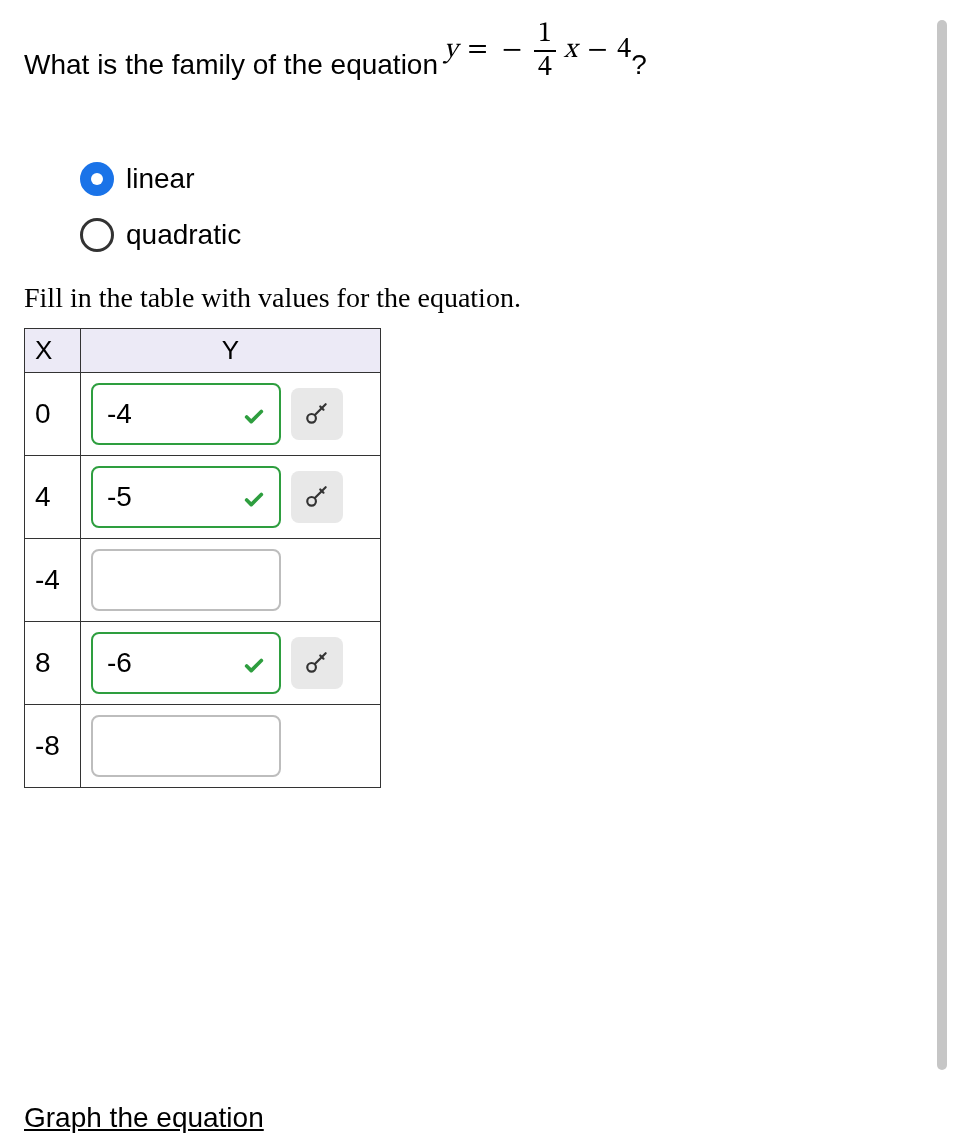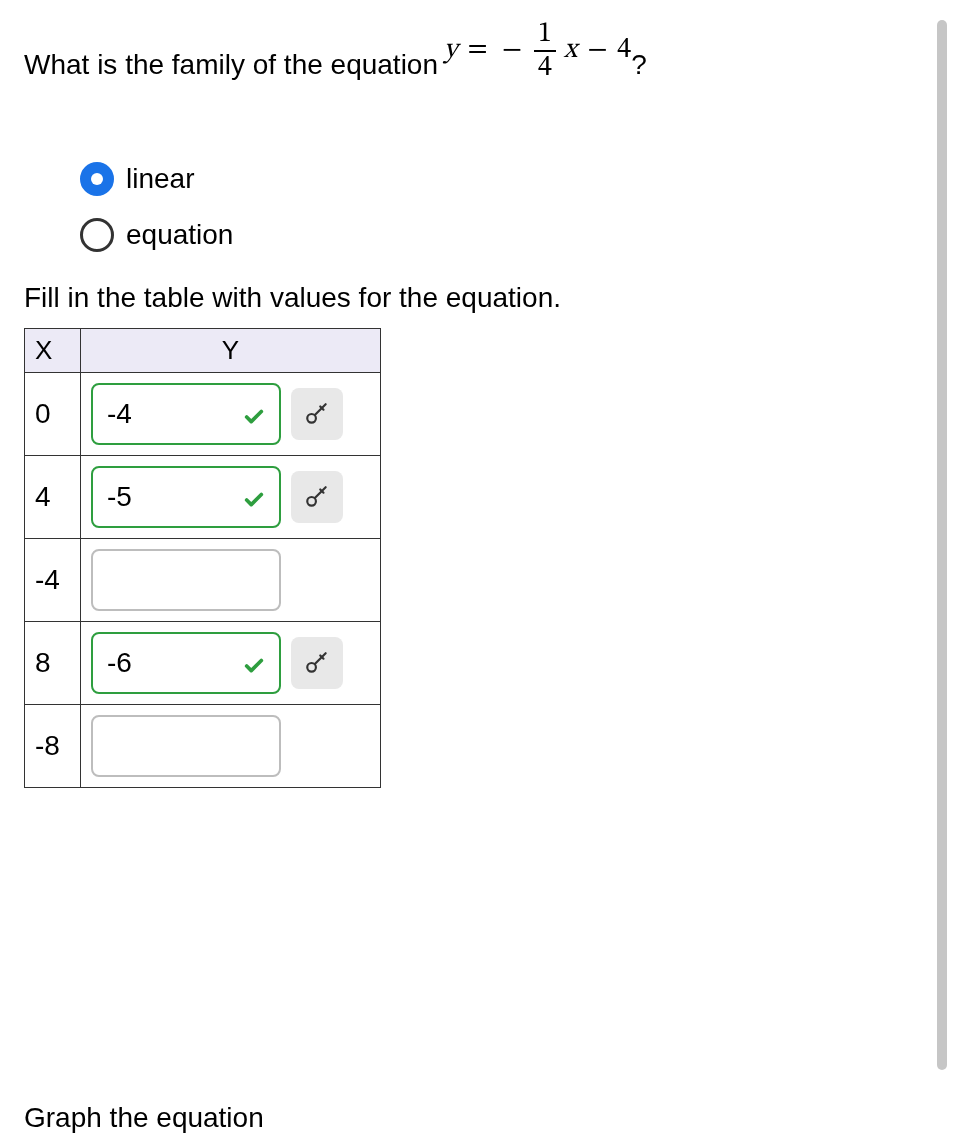--- a/index.html
+++ b/index.html
@@ -61,21 +61,21 @@
   .radio.selected {
     border-color: #1a73e8;
     background: #1a73e8;
   }
   .radio.selected::after {
     content: "";
     width: 12px; height: 12px;
     background: #fff;
     border-radius: 50%;
   }
-  .instr { margin-bottom: 14px; }
+  .instr { margin-bottom: 14px; font-family: Liberation Serif, serif; }
   table.values {
     border-collapse: collapse;
     font-family: Verdana, sans-serif;
   }
   table.values th, table.values td {
     border: 1.5px solid #333;
     text-align: left;
     vertical-align: middle;
   }
   table.values th {
@@ -123,20 +123,21 @@
     display: flex;
     align-items: center;
     justify-content: center;
     cursor: pointer;
   }
   .scratch svg { width: 26px; height: 26px; }
   .footer {
     position: absolute;
     bottom: 6px;
     left: 24px;
+    text-decoration: underline;
   }
   .scrollbar {
     position: absolute;
     right: 6px;
     top: 20px;
     width: 10px;
     height: 1050px;
     background: #c6c6c6;
     border-radius: 5px;
   }
@@ -161,21 +162,21 @@
     <span style="margin-left:-6px">?</span>
 </div>
 
 <div class="options">
   <div class="option">
     <span class="radio selected"></span>
     <span>linear</span>
   </div>
   <div class="option">
     <span class="radio"></span>
-    <span>equation</span>
+    <span>quadratic</span>
   </div>
 </div>
 
 <div class="instr">Fill in the table with values for the equation.</div>
 
 <table class="values">
   <thead>
     <tr>
       <th class="x">X</th>
       <th class="y">Y</th>

